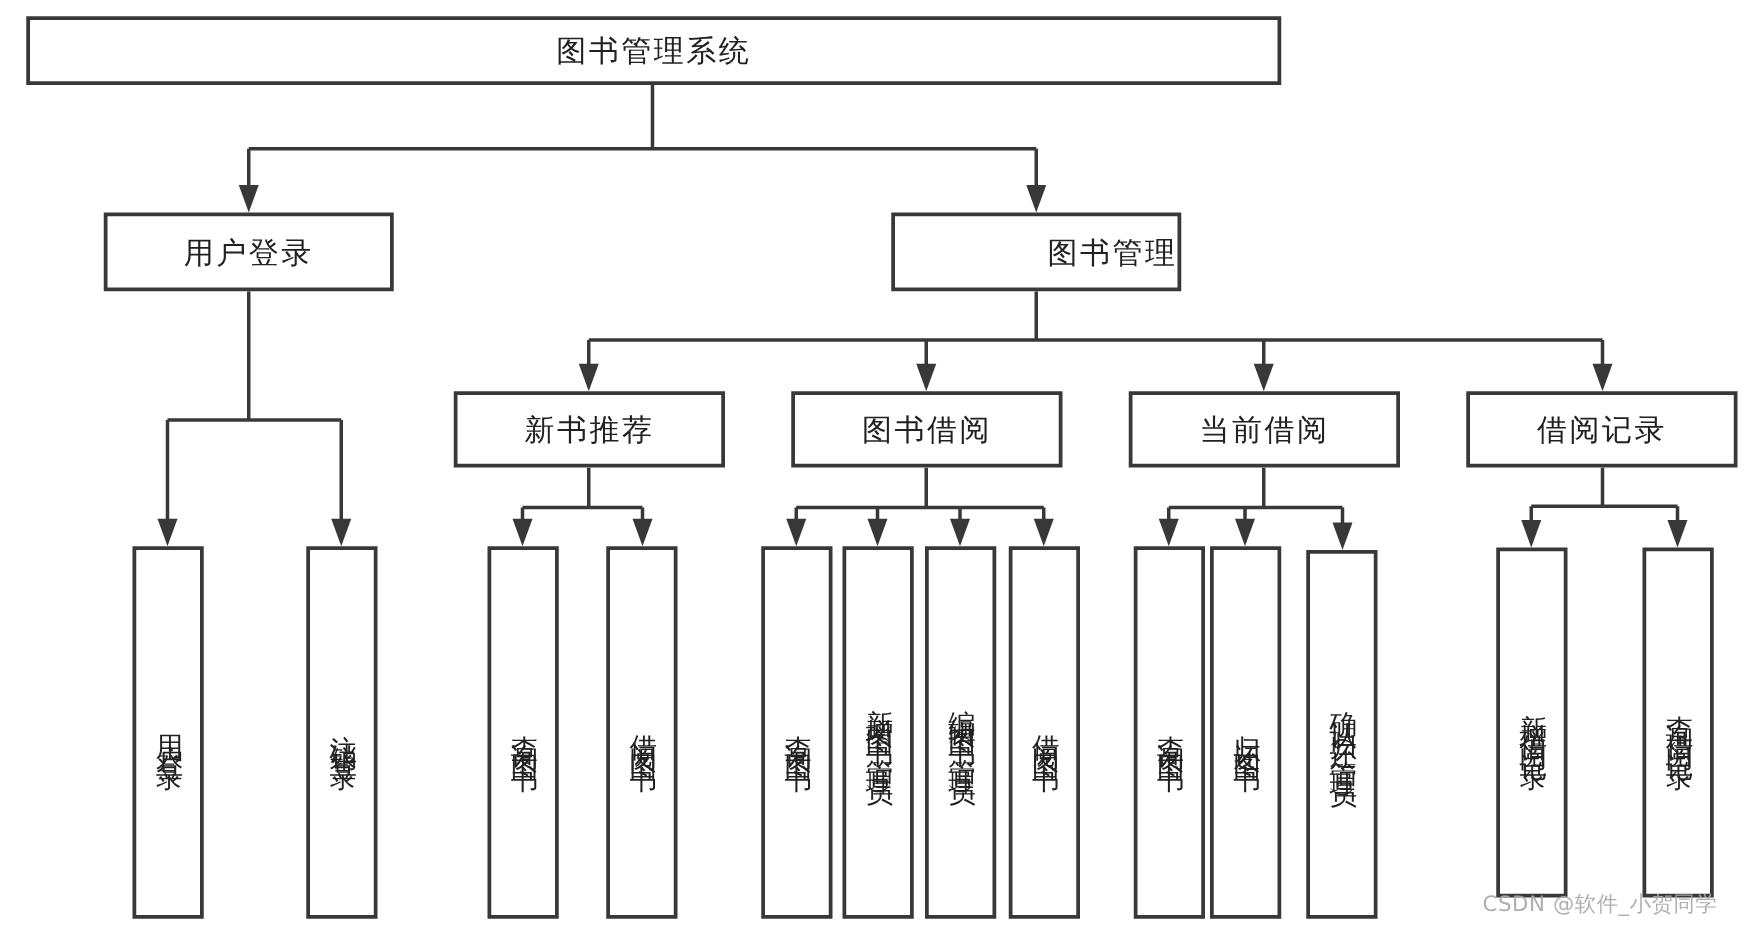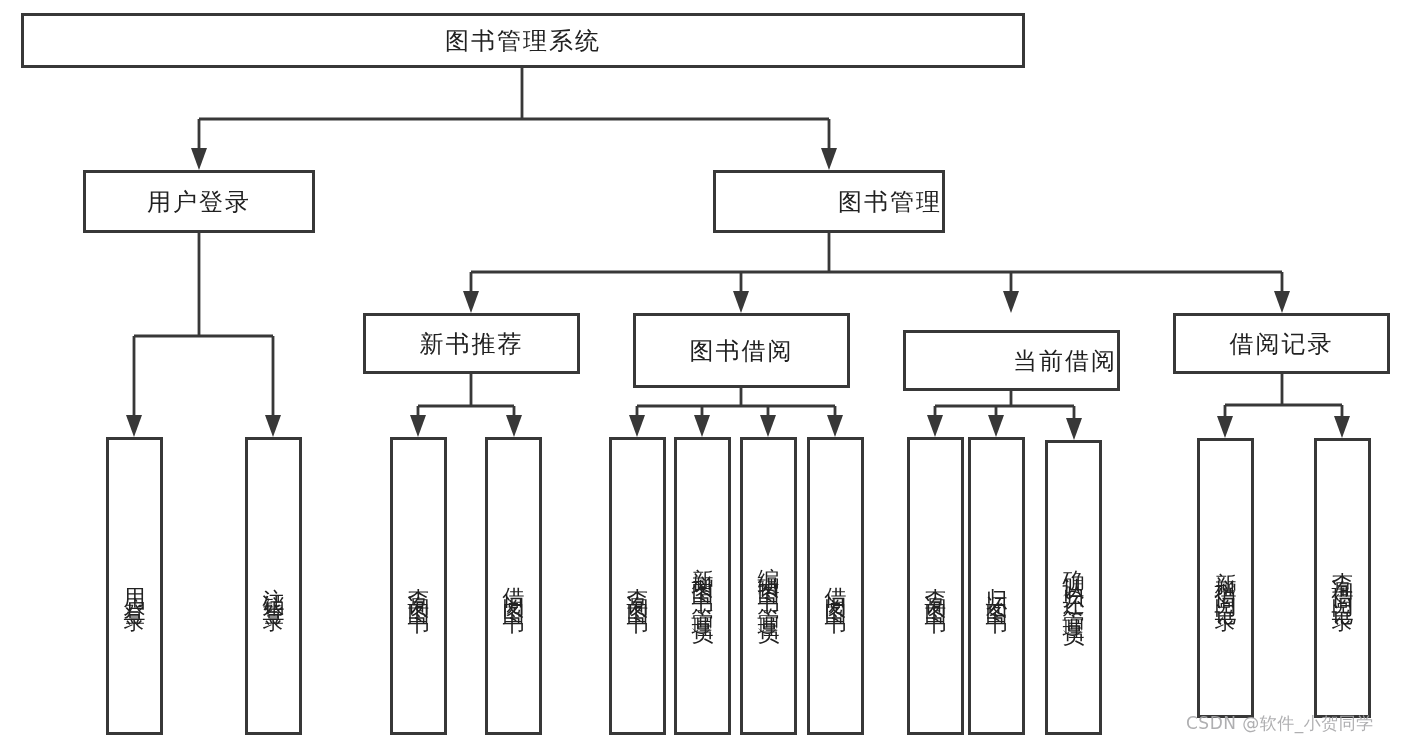--- a/index.html
+++ b/index.html
@@ -119,24 +119,24 @@
   <div class="hbox" style="left:83px; top:170px; width:232px; height:63px;">
     <span>用户登录</span>
   </div>
   <div class="hbox" style="left:713px; top:170px; width:232px; height:63px;justify-content:flex-end;">
     <span>图书管理</span>
   </div>
 
   <div class="hbox" style="left:363px; top:313px; width:217px; height:61px;">
     <span>新书推荐</span>
   </div>
-  <div class="hbox" style="left:633px; top:313px; width:217px; height:75px;">
+  <div class="hbox" style="left:633px; top:313px; width:217px; height:61px;">
     <span>图书借阅</span>
   </div>
-  <div class="hbox" style="left:903px; top:330px; width:217px; height:61px;justify-content:flex-end;">
+  <div class="hbox" style="left:903px; top:313px; width:217px; height:61px;">
     <span>当前借阅</span>
   </div>
   <div class="hbox" style="left:1173px; top:313px; width:217px; height:61px;">
     <span>借阅记录</span>
   </div>
 
   <div class="vbox" style="left:106px; top:437px; width:57px; height:298px;">
     <span class="vtext">用户登录</span>
   </div>
   <div class="vbox" style="left:245px; top:437px; width:57px; height:298px;">

